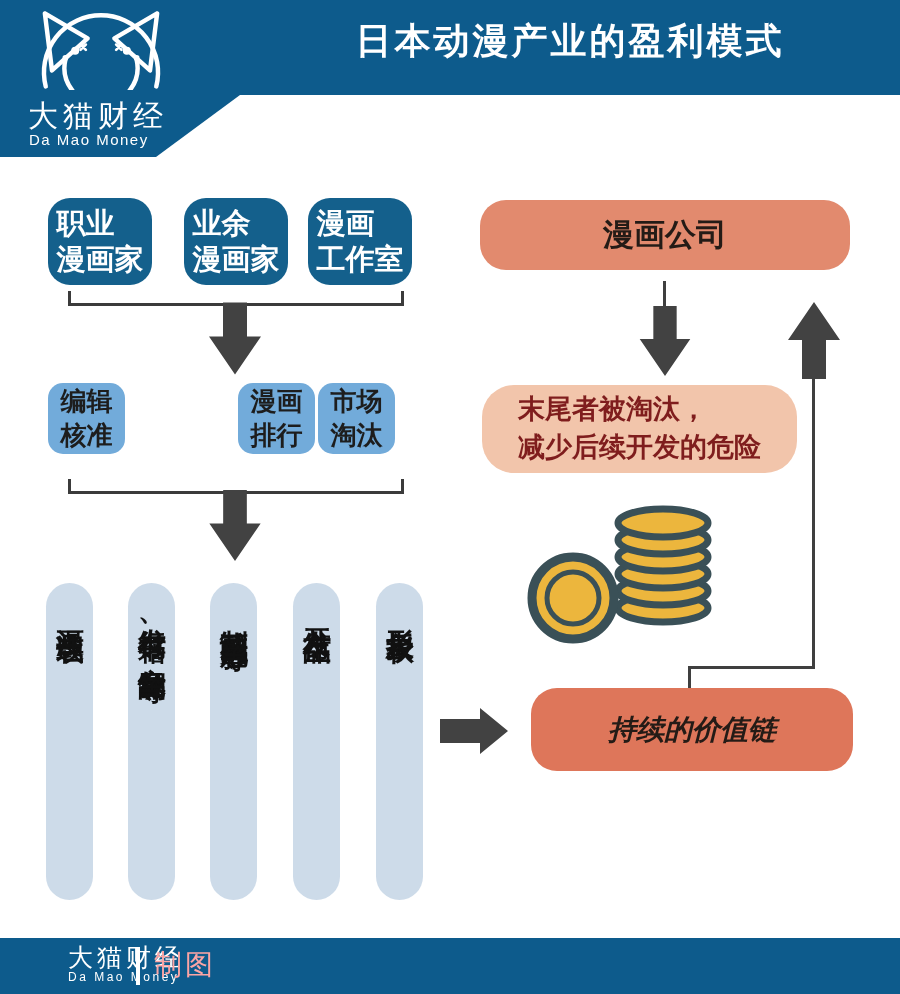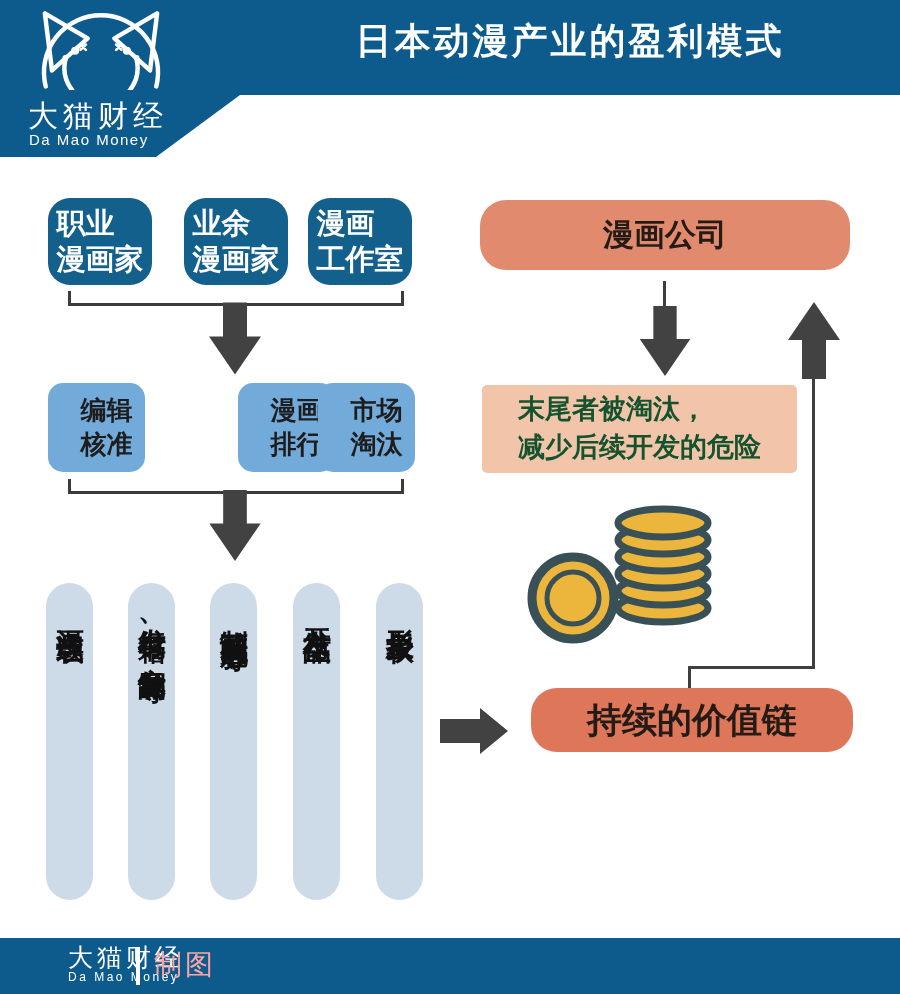--- a/index.html
+++ b/index.html
@@ -15,40 +15,40 @@
   .cat-svg{position:absolute;left:25px;top:8px;width:152px;height:82px;}
   .brand-name{position:absolute;left:28px;top:96px;color:#ffffff;font-size:30px;letter-spacing:5px;font-weight:400;}
   .brand-sub{position:absolute;left:29px;top:131px;color:#ffffff;font-size:15px;letter-spacing:1.5px;font-weight:400;}
 
   
   .box{position:absolute;display:flex;align-items:center;justify-content:center;text-align:left;
     white-space:pre-line;font-weight:700;}
   .creator{top:198px;width:104px;height:87px;background:#14608c;color:#ffffff;border-radius:22px;
     font-size:29px;line-height:1.22;}
   .creator.c0{left:48px}.creator.c1{left:184px}.creator.c2{left:308px}
-  .selection{top:383px;width:77px;height:89px;background:#72abda;color:#1d1d1d;border-radius:15px;
-    font-size:26px;line-height:1.3;padding-left:20px;}
+  .selection{top:383px;width:77px;height:71px;background:#72abda;color:#1d1d1d;border-radius:15px;
+    font-size:26px;line-height:1.3;}
   .selection.s0{left:48px}.selection.s1{left:143px}.selection.s2{left:238px}.selection.s3{left:318px}
 
   .bracket{position:absolute;left:68px;width:330px;height:12px;
     border-left:3px solid #3b3b3b;border-right:3px solid #3b3b3b;border-bottom:3px solid #3b3b3b;}
   .bracket.b1{top:291px}.bracket.b2{top:479px}
 
   
   .pill{position:absolute;top:583px;width:47px;height:317px;background:#cddbe9;border-radius:24px;
     display:flex;justify-content:center;padding-top:24px;box-sizing:border-box;}
   .pill span{writing-mode:vertical-rl;text-orientation:upright;font-size:28px;font-weight:700;
     color:#111111;letter-spacing:2px;line-height:1;}
   .pill.p0{left:46px}.pill.p1{left:128px}.pill.p2{left:210px}.pill.p3{left:293px}.pill.p4{left:376px}
 
   
   .company{left:480px;top:200px;width:370px;height:70px;background:#e28a6e;color:#241b16;border-radius:26px;font-size:31px;}
-  .elimination{left:482px;top:385px;width:315px;height:88px;background:#f2c5ab;color:#14532d;border-radius:5px;
+  .elimination{left:482px;top:385px;width:315px;height:88px;background:#f2c5ab;color:#7f1d1d;border-radius:32px;
     font-size:27px;line-height:1.4;}
-  .valuechain{left:531px;top:688px;width:322px;height:64px;background:#de765a;color:#241b16;border-radius:26px;font-size:35px;}
+  .valuechain{left:531px;top:688px;width:322px;height:83px;background:#de765a;color:#241b16;border-radius:26px;font-size:28px;font-style:italic;}
 
   .line{position:absolute;background:#3f3f3f;}
   .arrow{position:absolute;}
   .arrow polygon{fill:#424242;}
 
   
   .footer{position:absolute;left:0;top:938px;width:900px;height:56px;background:#0d5b8c;}
   .f-brand{position:absolute;left:68px;top:3px;color:#ffffff;font-size:25px;letter-spacing:4px;font-weight:400;}
   .f-sub{position:absolute;left:68px;top:32px;color:#ffffff;font-size:12px;letter-spacing:2.5px;font-weight:400;}
   .f-div{position:absolute;left:136px;top:9px;width:4px;height:38px;background:#ffffff;}

